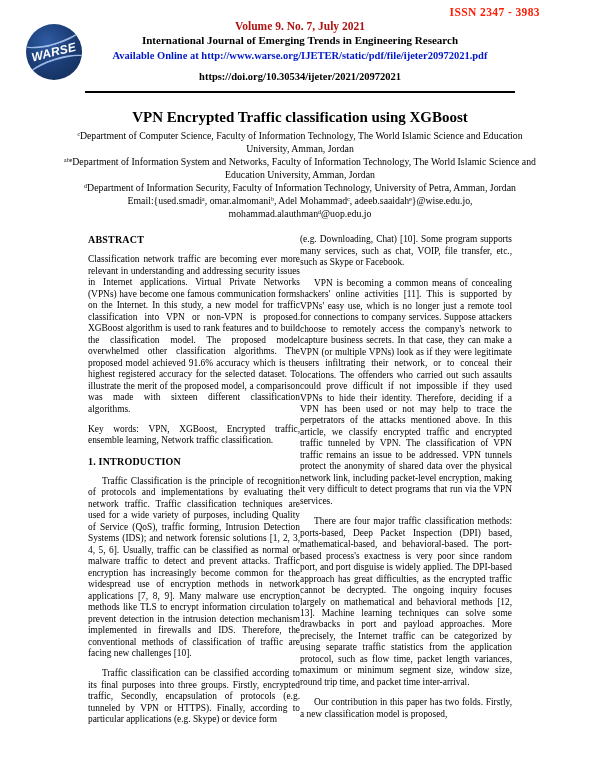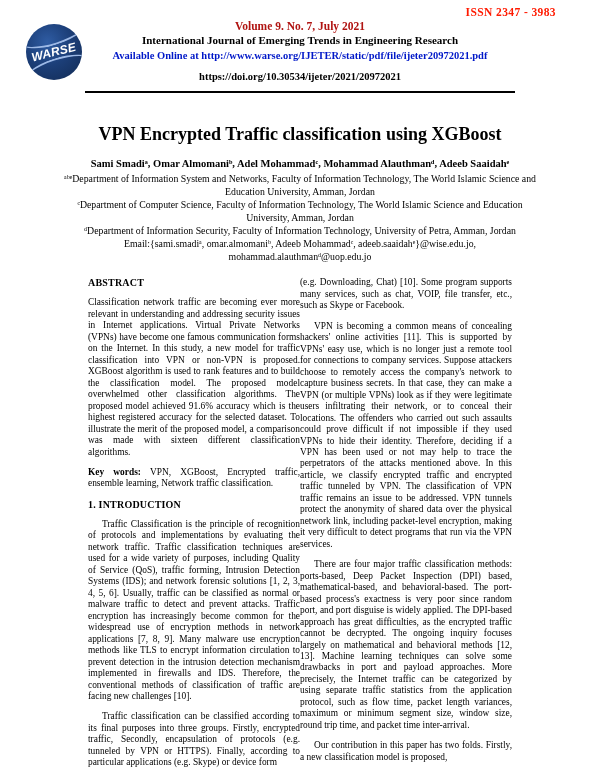--- a/index.html
+++ b/index.html
@@ -2,21 +2,21 @@
 <html><head>
 <meta charset="utf-8">
 <style>
   * { margin:0; padding:0; box-sizing:border-box; }
   html,body { background:#ffffff; }
   .page {
     position:relative; width:600px; height:776px; background:#fff; overflow:hidden;
     font-family:"Liberation Serif","DejaVu Serif",serif; color:#000;
   }
   .issn {
-    position:absolute; top:6px; right:44px;
+    position:absolute; top:6px; right:60px;
     color:#ff1a00; font-weight:bold; font-size:11.5px; letter-spacing:.4px;
   }
   
   .logo {
     position:absolute; top:24px; left:26px; width:56px; height:56px; border-radius:50%;
     background: radial-gradient(circle at 38% 32%, #2f5ca3 0%, #1c3f79 45%, #122a52 100%);
     display:flex; align-items:center; justify-content:center; overflow:hidden;
   }
   .logo::before {
     content:""; position:absolute; width:72px; height:26px; border-radius:50%;
@@ -31,32 +31,32 @@
     font-style:italic; font-size:12px; transform:rotate(-14deg); letter-spacing:.3px; z-index:1;
   }
   
   .header-text { padding-top:20px; text-align:center; }
   .volume   { color:#b01412; font-weight:bold; font-size:11.5px; }
   .journal-title { font-weight:bold; font-size:11px; margin-top:2px; }
   .available { color:#0018c8; font-weight:bold; font-size:10.5px; margin-top:4px; cursor:pointer;text-align:center; }
   .doi { font-weight:bold; font-size:10.5px; margin-top:10px; cursor:pointer; }
   .rule { margin:9px 85px 0 85px; border-top:2px solid #000; }
   
-  .title { margin-top:31px; text-align:center; font-size:18px; font-weight:bold; }
+  .title { margin-top:16px; text-align:center; font-size:15px; font-weight:bold; }
   .authors { margin-top:13px; text-align:center; font-size:10.5px; font-weight:bold; }
   .affils { margin-top:4px; text-align:center; font-size:9.8px; line-height:1.32; padding:0 58px; }
   .affil { }
   
   .columns { display:flex; margin:14px 88px 0 88px; }
   .col { flex:1; min-width:0; }
   .col h2 { font-size:10px; font-weight:bold; margin-bottom:9px; letter-spacing:.2px; }
   .para { font-size:9.4px; line-height:1.22; text-align:justify; margin-bottom:9px; }
   .para:last-child { margin-bottom:0; }
   .indent { text-indent:14px; }
-  .kw-label { font-weight:bold; }
+  .kw-label { font-weight:normal; }
 </style>
 </head>
 <body>
 
 <div class="page">
 
   <div class="issn">ISSN  2347 - 3983</div>
 
   <div class="logo">
     <span class="logo-text">WARSE</span>
@@ -66,27 +66,26 @@
     <div class="volume">Volume 9. No. 7, July  2021</div>
     <div class="journal-title">International Journal of Emerging Trends in Engineering Research</div>
     <div class="available">Available Online at http://www.warse.org/IJETER/static/pdf/file/ijeter20972021.pdf</div>
     <div class="doi">https://doi.org/10.30534/ijeter/2021/20972021</div>
   </div>
 
   <div class="rule"></div>
 
   <div class="title">VPN Encrypted Traffic classification using XGBoost</div>
 
-  <div class="authors">Sami Smadiᵃ, Omar Almomaniᵇ, Adel Mohammadᶜ, Mohammad Alauthmanᵈ, Adeeb Saaidahᵉ</div>
 
   <div class="affils">
+    <div class="affil">ᶜDepartment of Computer Science, Faculty of Information Technology, The World Islamic Science and Education University, Amman, Jordan</div>
     <div class="affil">ᵃᵇᵉDepartment of Information System and Networks, Faculty of Information Technology, The World Islamic Science and Education University, Amman, Jordan</div>
-    <div class="affil">ᶜDepartment of Computer Science, Faculty of Information Technology, The World Islamic Science and Education University, Amman, Jordan</div>
     <div class="affil">ᵈDepartment of Information Security, Faculty of Information Technology, University of Petra, Amman, Jordan</div>
-    <div class="affil">Email:{sami.smadiᵃ, omar.almomaniᵇ, Adeeb Mohammadᶜ, adeeb.saaidahᵉ}@wise.edu.jo, mohammad.alauthmanᵈ@uop.edu.jo</div>
+    <div class="affil">Email:{used.smadiᵃ, omar.almomaniᵇ, Adel Mohammadᶜ, adeeb.saaidahᵉ}@wise.edu.jo, mohammad.alauthmanᵈ@uop.edu.jo</div>
   </div>
 
   <div class="columns">
 
     <div class="col">
       <h2>ABSTRACT</h2>
       <p class="para">Classification network traffic are becoming ever more relevant in understanding and addressing security issues in Internet applications. Virtual Private Networks (VPNs) have become one famous communication forms on the Internet. In this study, a new model for traffic classification into VPN or non-VPN is proposed. XGBoost algorithm is used to rank features and to build the classification model. The proposed model overwhelmed other classification algorithms. The proposed model achieved 91.6% accuracy which is the highest registered accuracy for the selected dataset. To illustrate the merit of the proposed model, a comparison was made with sixteen different classification algorithms.</p>
       <p class="para"><span class="kw-label">Key words:</span><span> VPN, XGBoost, Encrypted traffic, ensemble learning, Network traffic classification.</span></p>
       <h2>1. INTRODUCTION</h2>
       <p class="para indent">Traffic Classification is the principle of recognition of protocols and implementations by evaluating the network traffic. Traffic classification techniques are used for a wide variety of purposes, including Quality of Service (QoS), traffic forming, Intrusion Detection Systems (IDS); and network forensic solutions [1, 2, 3, 4, 5, 6]. Usually, traffic can be classified as normal or malware traffic to detect and prevent attacks. Traffic encryption has increasingly become common for the widespread use of encryption methods in network applications [7, 8, 9]. Many malware use encryption methods like TLS to encrypt information circulation to prevent detection in the intrusion detection mechanism implemented in firewalls and IDS. Therefore, the conventional methods of classification of traffic are facing new challenges [10].</p>

